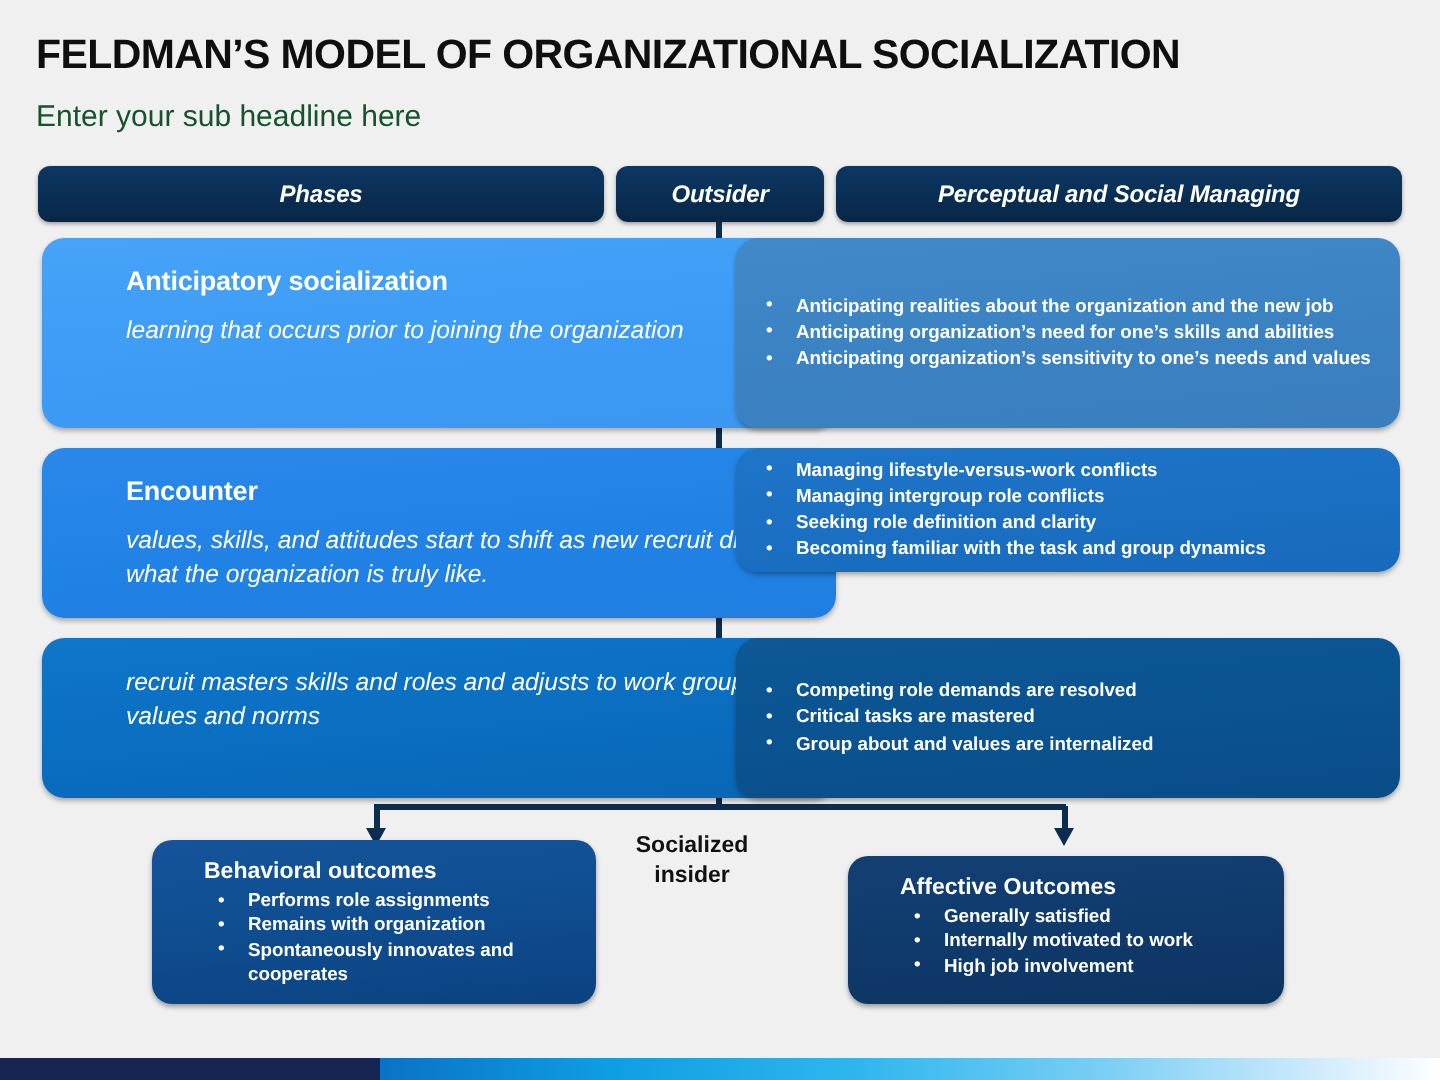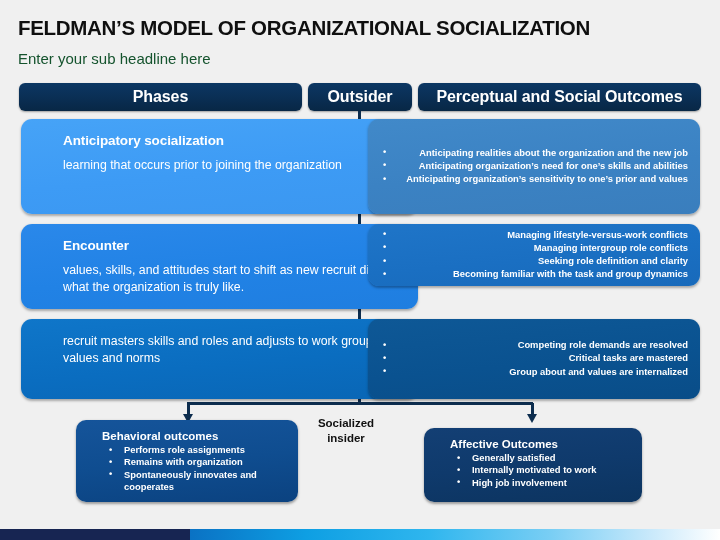--- a/index.html
+++ b/index.html
@@ -44,27 +44,28 @@
   }
 
   
   .hdr {
     position: absolute;
     height: 28px;
     border-radius: 6px;
     background: linear-gradient(180deg, #0c3763 0%, #0a2f55 50%, #082745 100%);
     box-shadow: 0 1px 2px rgba(0,0,0,0.35);
     color: #ffffff;
-    font-size: 16px;
+    font-size: 12px;
     font-weight: bold;
     display: flex;
     align-items: center;
     justify-content: center;
     text-align: center;
     letter-spacing: -0.1px;
+    font-style: italic;
   }
   .hdr-phases   { left: 19px;  top: 83px;  width: 283px; }
   .hdr-outsider { left: 308px; top: 83px;  width: 104px; }
   .hdr-percept  { left: 418px; top: 83px;  width: 283px; }
 
   
   .divider {
     position: absolute;
     left: 358px;
     top: 111px;
@@ -117,20 +118,21 @@
   .pbox-title {
     font-size: 13.5px;
     font-weight: bold;
     margin: 0 0 9px 0;
     letter-spacing: -0.1px;
   }
   .pbox-body {
     font-size: 12.3px;
     line-height: 16.5px;
     font-weight: normal;
+    font-style: italic;
   }
 
   
   .bbox {
     position: absolute;
     left: 368px;
     width: 332px;
     border-radius: 11px;
     box-shadow: 0 1.5px 2.5px rgba(0,0,0,0.3);
     color: #ffffff;
@@ -140,21 +142,20 @@
     justify-content: center;
     padding: 6px 12px 6px 8px;
   }
   .bbox1 { top: 119px; height: 95px; background: linear-gradient(175deg,#4189c9 0%, #3b82c3 55%, #3a7ebd 100%); }
   .bbox2 { top: 224px; height: 62px; background: linear-gradient(175deg,#1f75c8 0%, #1a6fc2 55%, #186abb 100%); }
   .bbox3 { top: 319px; height: 80px; background: linear-gradient(175deg,#0e5896 0%, #0a5290 55%, #094d88 100%); }
   .bbox ul {
     margin: 0;
     padding: 0;
     list-style: none;
-    text-align: right;
   }
   .bbox li {
     font-size: 9.4px;
     line-height: 12.6px;
     font-weight: bold;
     position: relative;
     padding-left: 22px;
     margin-bottom: 0.5px;
   }
   .bbox li::before {
@@ -234,21 +235,21 @@
 </head>
 <body>
 
 <div id="slide">
 
   <div class="title">FELDMAN’S MODEL OF ORGANIZATIONAL SOCIALIZATION</div>
   <div class="subtitle">Enter your sub headline here</div>
 
   <div class="hdr hdr-phases">Phases</div>
   <div class="hdr hdr-outsider">Outsider</div>
-  <div class="hdr hdr-percept">Perceptual and Social Outcomes</div>
+  <div class="hdr hdr-percept">Perceptual and Social Managing</div>
 
   <div class="divider"></div>
   <div class="hline"></div>
   <div class="vtick vtick-l"></div>
   <div class="vtick vtick-r"></div>
   <div class="arrow arrow-l"></div>
   <div class="arrow arrow-r"></div>
 
   <div class="pbox pbox1">
     <div class="pbox-title">Anticipatory socialization</div>
@@ -261,21 +262,21 @@
   </div>
 
   <div class="pbox pbox3">
     <div class="pbox-body">recruit masters skills and roles and adjusts to work group’s values and norms</div>
   </div>
 
   <div class="bbox bbox1">
     <ul>
       <li>Anticipating realities about the organization and the new job</li>
       <li>Anticipating organization’s need for one’s skills and abilities</li>
-      <li>Anticipating organization’s sensitivity to one’s prior and values</li>
+      <li>Anticipating organization’s sensitivity to one’s needs and values</li>
     </ul>
   </div>
 
   <div class="bbox bbox2">
     <ul>
       <li>Managing lifestyle-versus-work conflicts</li>
       <li>Managing intergroup role conflicts</li>
       <li>Seeking role definition and clarity</li>
       <li>Becoming familiar with the task and group dynamics</li>
     </ul>

